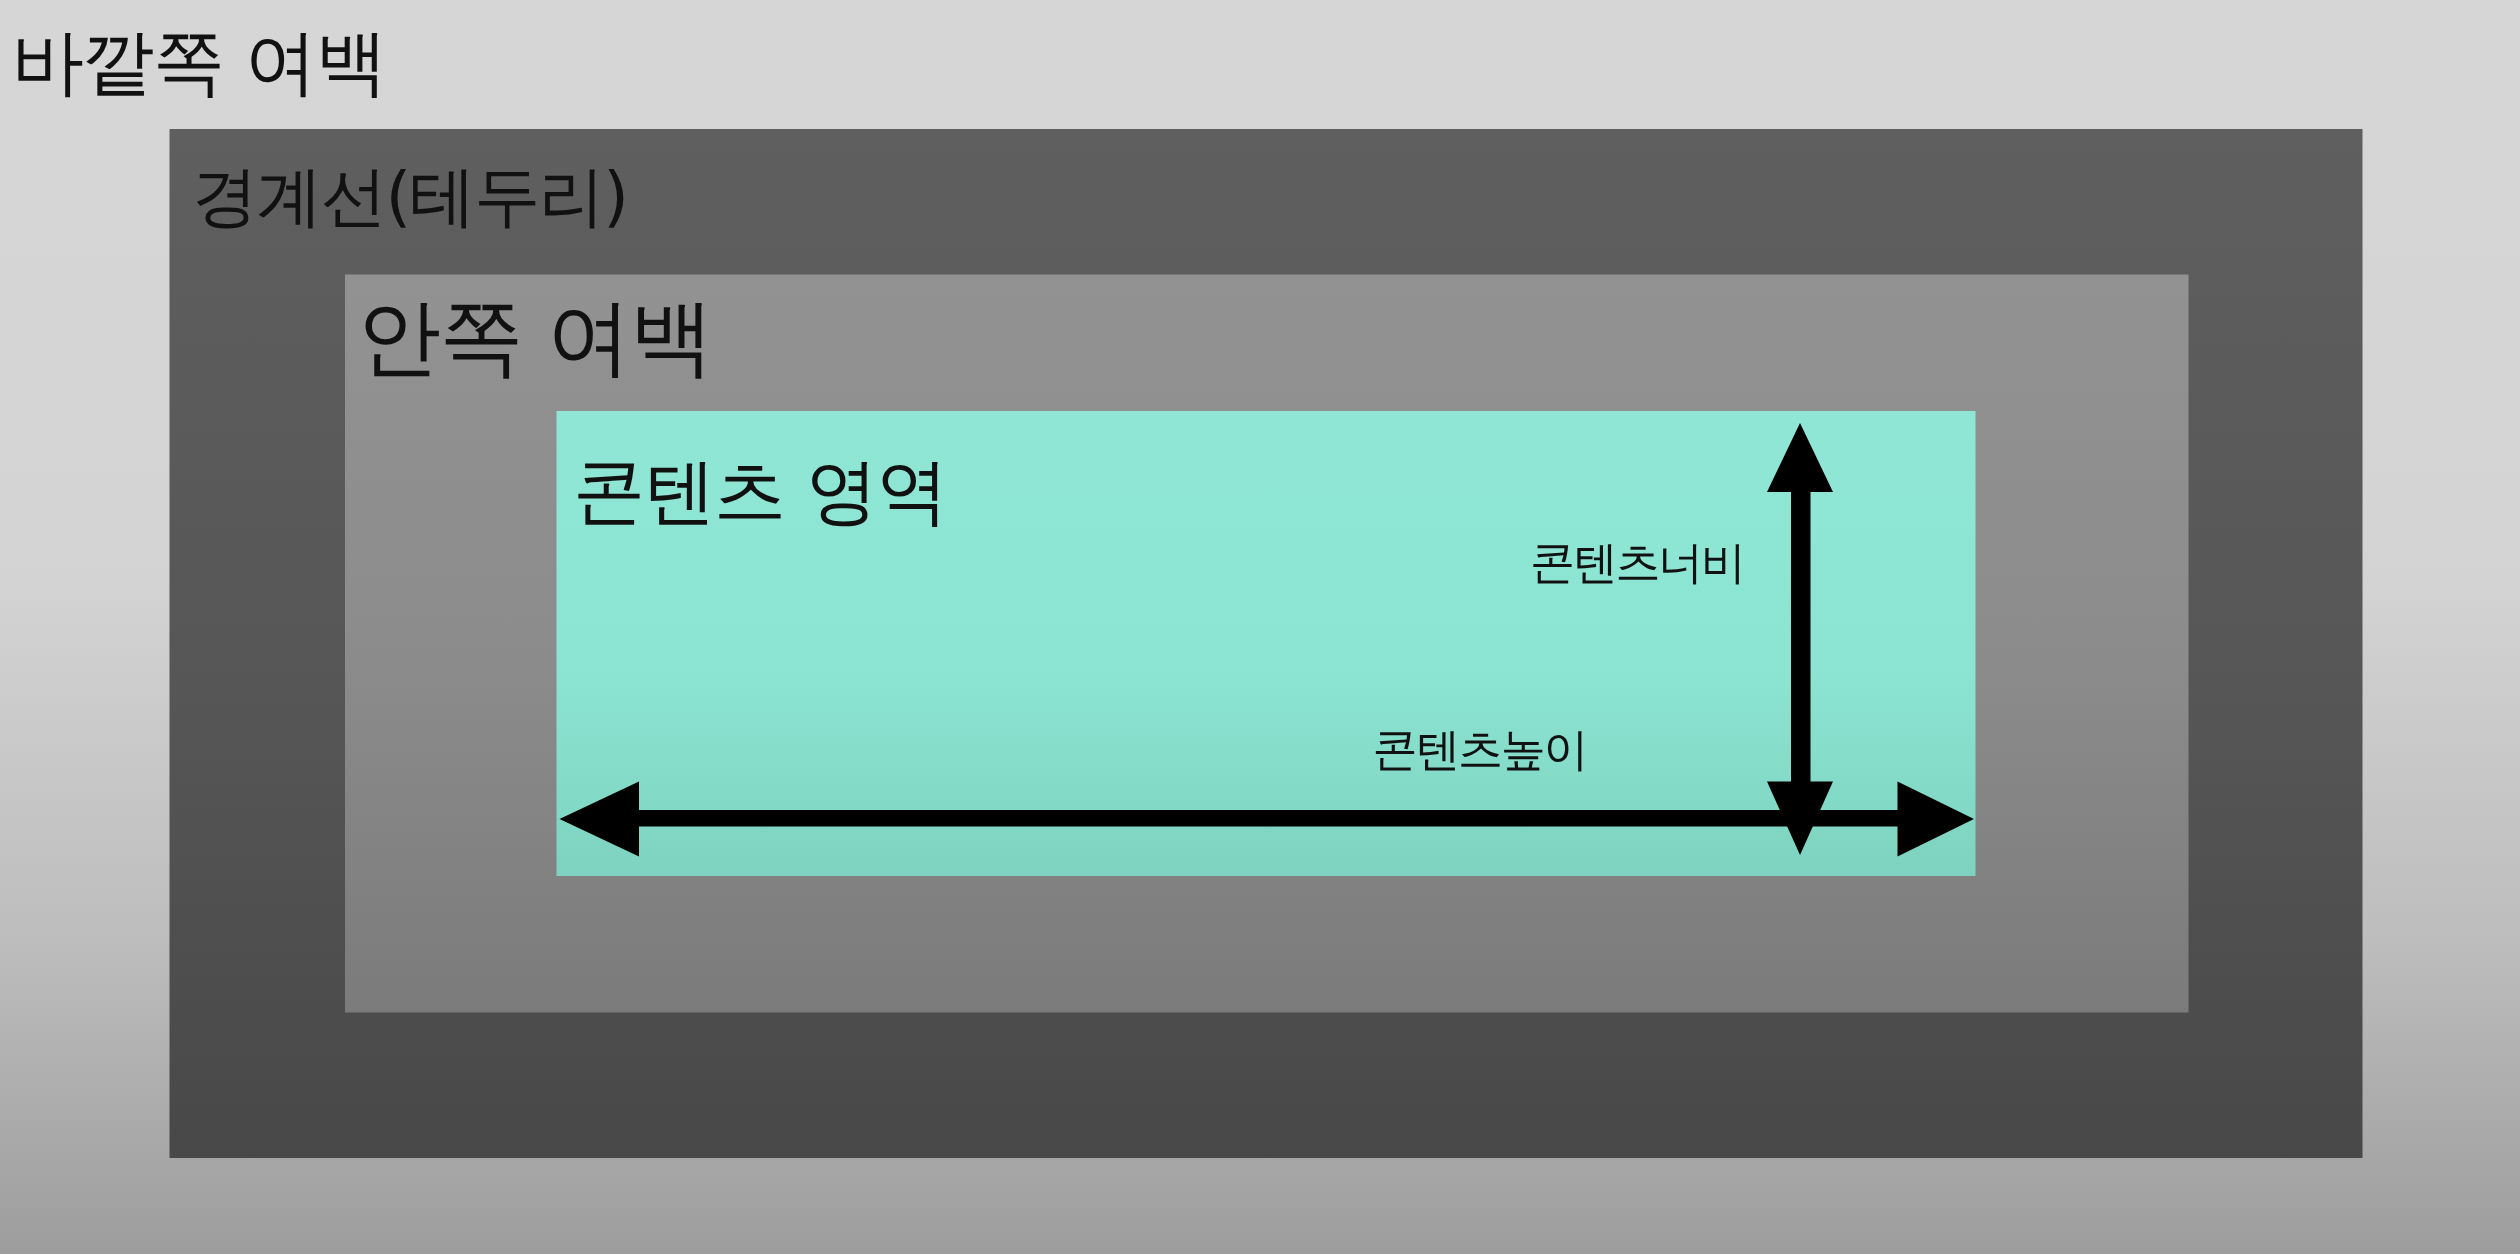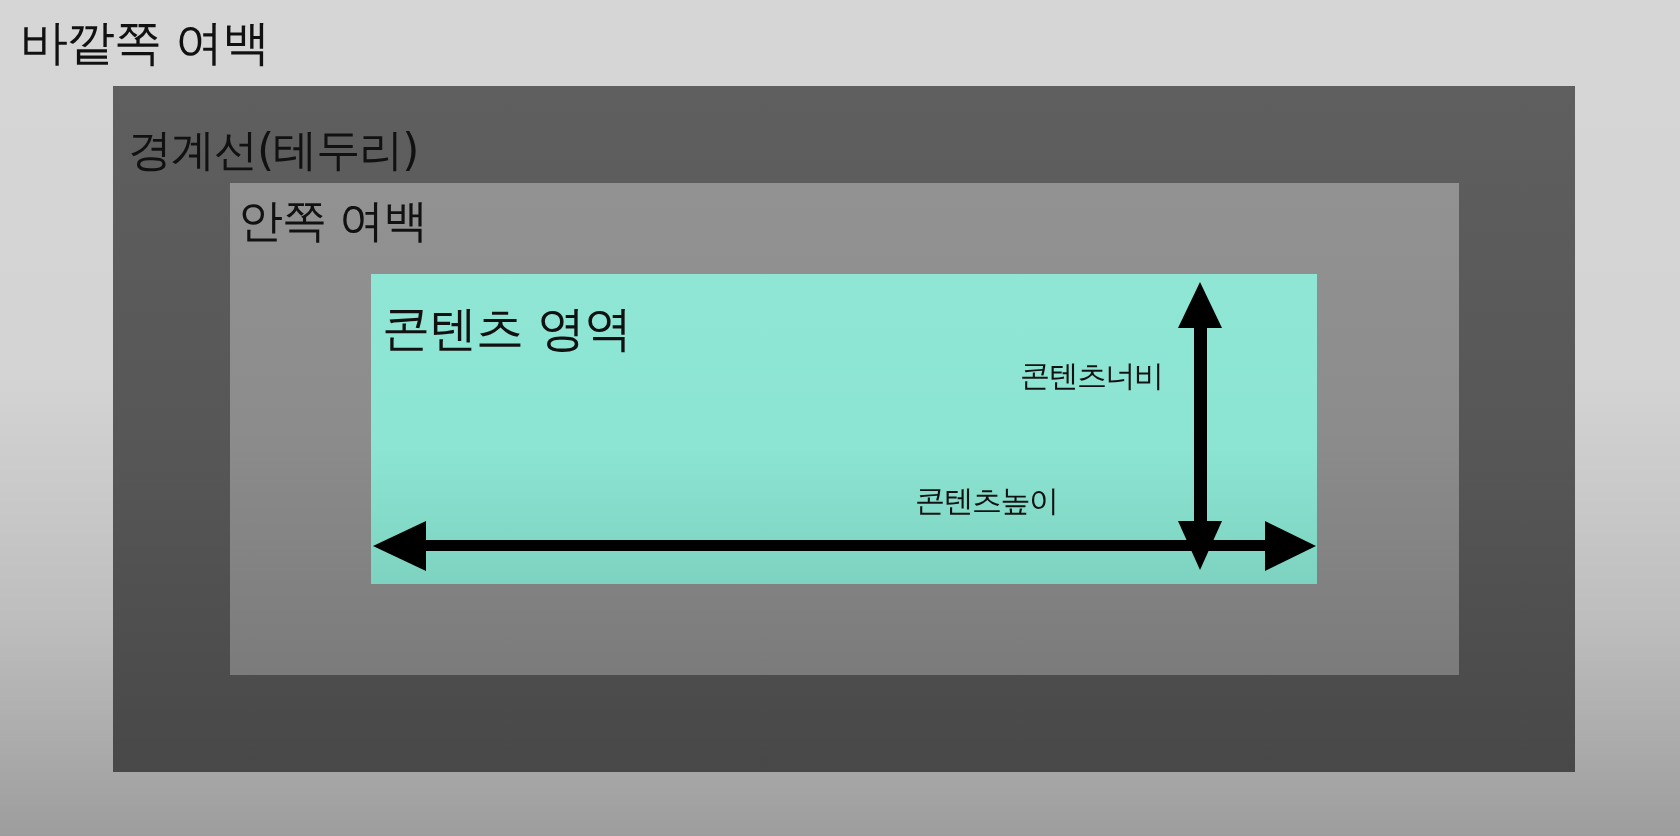--- a/index.html
+++ b/index.html
@@ -18,23 +18,23 @@
       background: linear-gradient(to bottom, #929292 0%, #8c8c8c 50%, #7b7b7b 100%);
     }
     .content-box {
       left: 371px; top: 274px; width: 946px; height: 310px;
       background: linear-gradient(to bottom, #8fe6d4 0%, #8ce4d2 55%, #7dd3c0 100%);
     }
     .label {
       position: absolute; color: #111; white-space: nowrap; line-height: 1;
       letter-spacing: -1px; font-weight: normal;
     }
-    .lbl-margin  { left: 20px;   top: 18px;  font-size: 48px; }
-    .lbl-border  { left: 128px; top: 110px; font-size: 44px; margin-top: 18px; }
-    .lbl-padding { left: 238px; top: 198px; font-size: 45px; text-align: right; }
+    .lbl-margin  { left: 8px;   top: 18px;  font-size: 48px; }
+    .lbl-border  { left: 128px; top: 110px; font-size: 44px; }
+    .lbl-padding { left: 238px; top: 198px; font-size: 56px; text-align: right; }
     .lbl-content { left: 382px; top: 304px; font-size: 48px; }
     .lbl-height  { left: 1020px; top: 361px; font-size: 30px; letter-spacing: -1.5px; }
     .lbl-width   { left: 915px;  top: 486px; font-size: 30px; letter-spacing: -1.5px; }
     svg.arrows { position: absolute; left: 0; top: 0; pointer-events: none; }
   </style>
 </head>
 <body>
 
 <div class="label lbl-margin">바깥쪽 여백</div>
 

